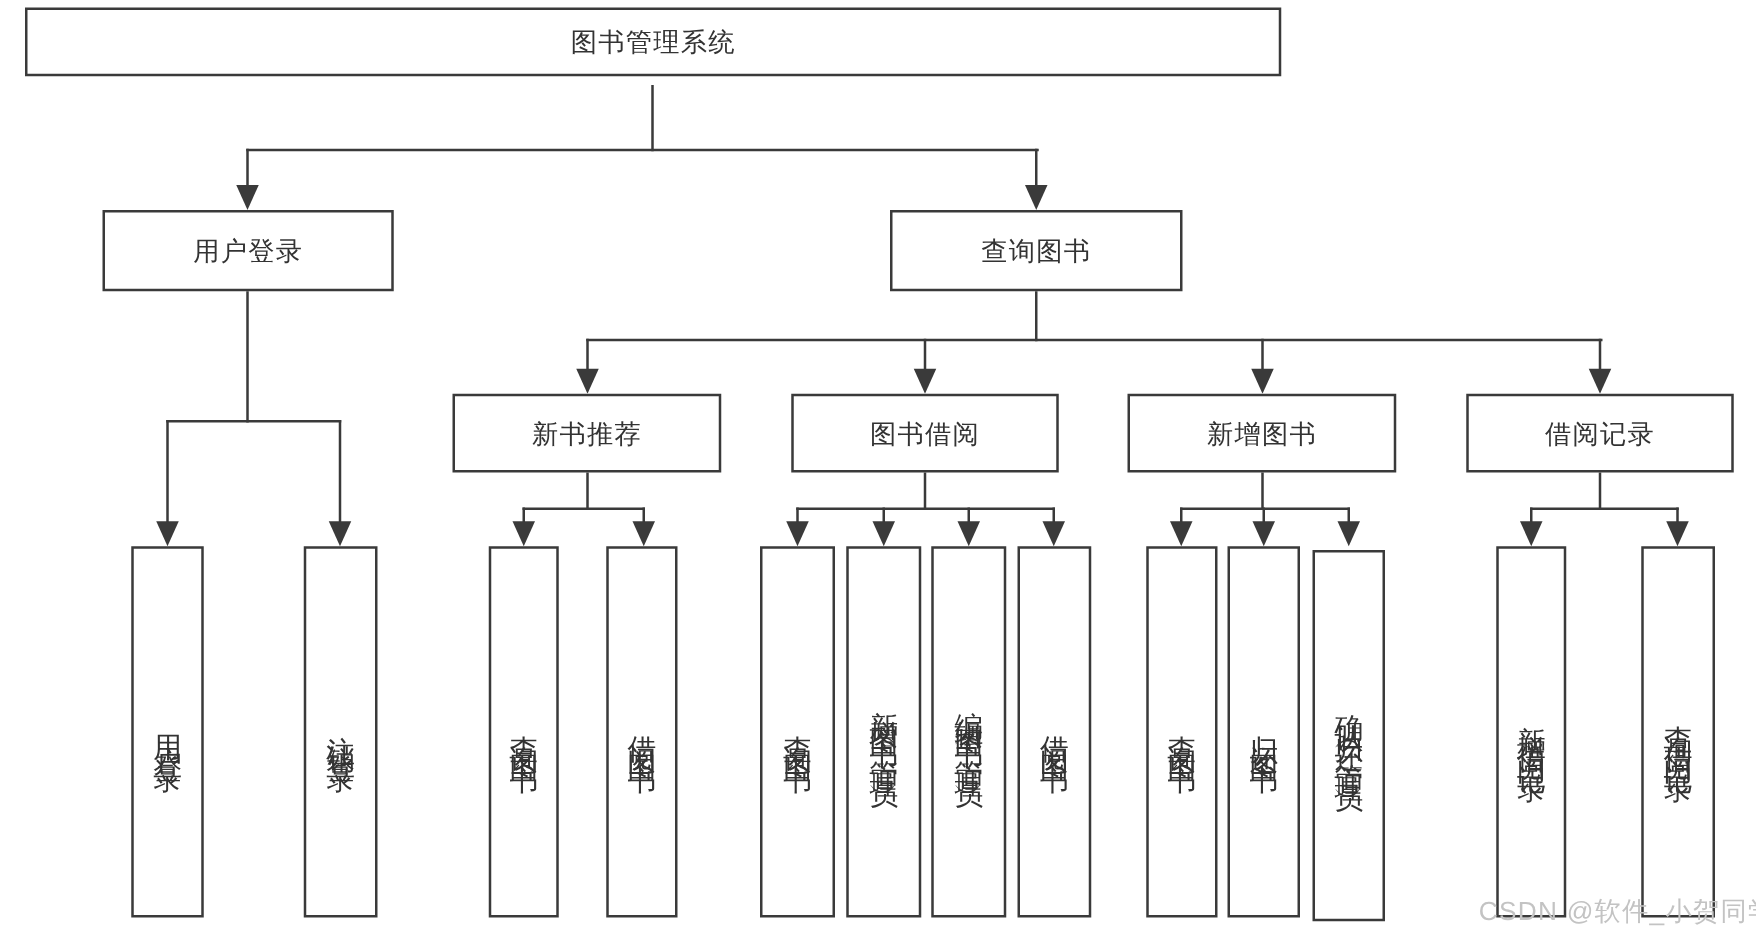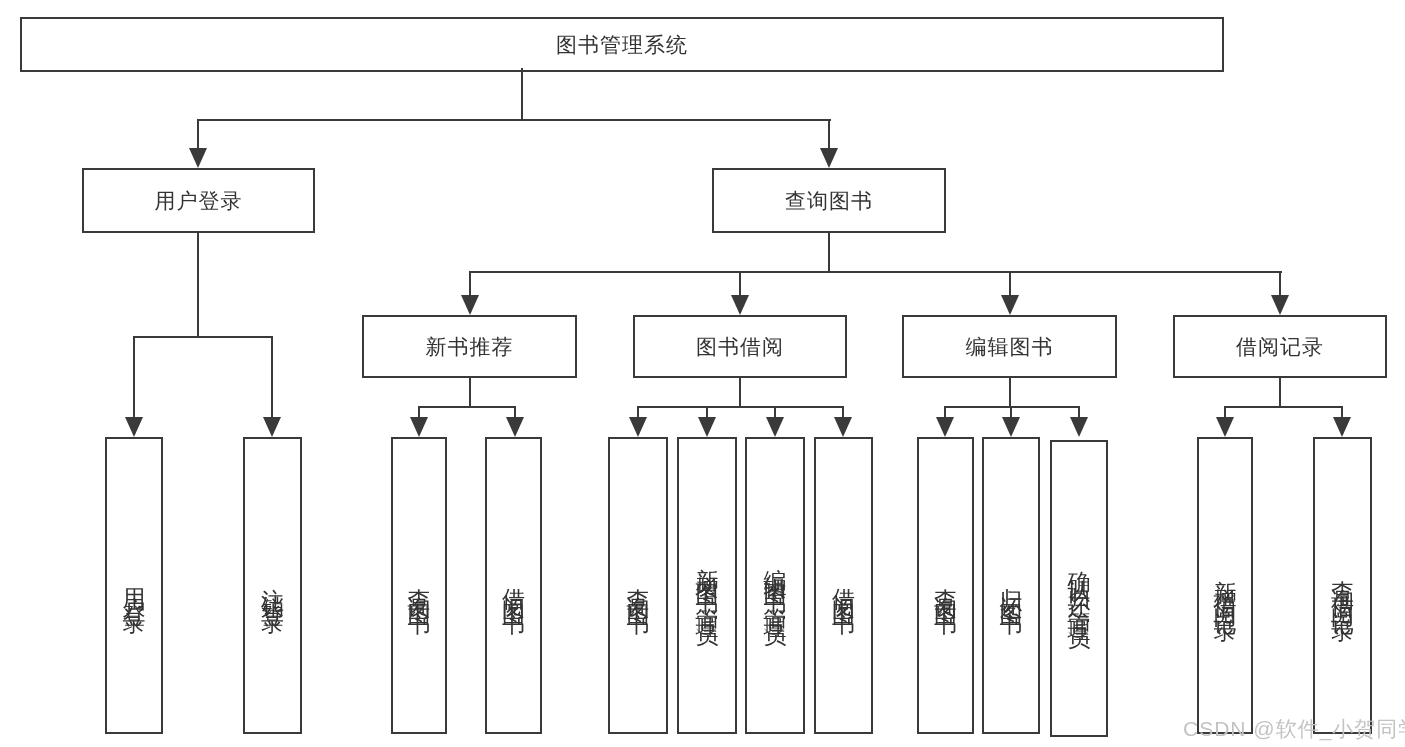--- a/index.html
+++ b/index.html
@@ -56,21 +56,21 @@
     letter-spacing:1px;
     white-space:nowrap;
     z-index:5;
   }
 </style>
 </head>
 <body>
 
 <div id="stage">
 
-  <div class="box" style="left:20px;top:17px;width:1204px;height:55px;">
+  <div class="box" style="left:20px;top:6px;width:1005px;height:55px;">
     <span>图书管理系统</span>
   </div>
 
   <div class="vline" style="left:521px;top:68px;height:53px;"></div>
   <div class="hline" style="left:197px;top:119px;width:634px;"></div>
   <div class="vline" style="left:197px;top:119px;height:31px;"></div>
   <div class="vline" style="left:828px;top:119px;height:31px;"></div>
   <div class="arrow" style="left:189px;top:148px;"></div>
   <div class="arrow" style="left:820px;top:148px;"></div>
 
@@ -99,21 +99,21 @@
   <div class="arrow" style="left:1001px;top:295px;"></div>
   <div class="arrow" style="left:1271px;top:295px;"></div>
 
   <div class="box" style="left:362px;top:315px;width:215px;height:63px;">
     <span>新书推荐</span>
   </div>
   <div class="box" style="left:633px;top:315px;width:214px;height:63px;">
     <span>图书借阅</span>
   </div>
   <div class="box" style="left:902px;top:315px;width:215px;height:63px;">
-    <span>编辑图书</span>
+    <span>新增图书</span>
   </div>
   <div class="box" style="left:1173px;top:315px;width:214px;height:63px;">
     <span>借阅记录</span>
   </div>
 
   <div class="vline" style="left:469px;top:378px;height:30px;"></div>
   <div class="hline" style="left:418px;top:406px;width:98px;"></div>
   <div class="vline" style="left:418px;top:406px;height:13px;"></div>
   <div class="vline" style="left:514px;top:406px;height:13px;"></div>
   <div class="arrow" style="left:410px;top:417px;"></div>

